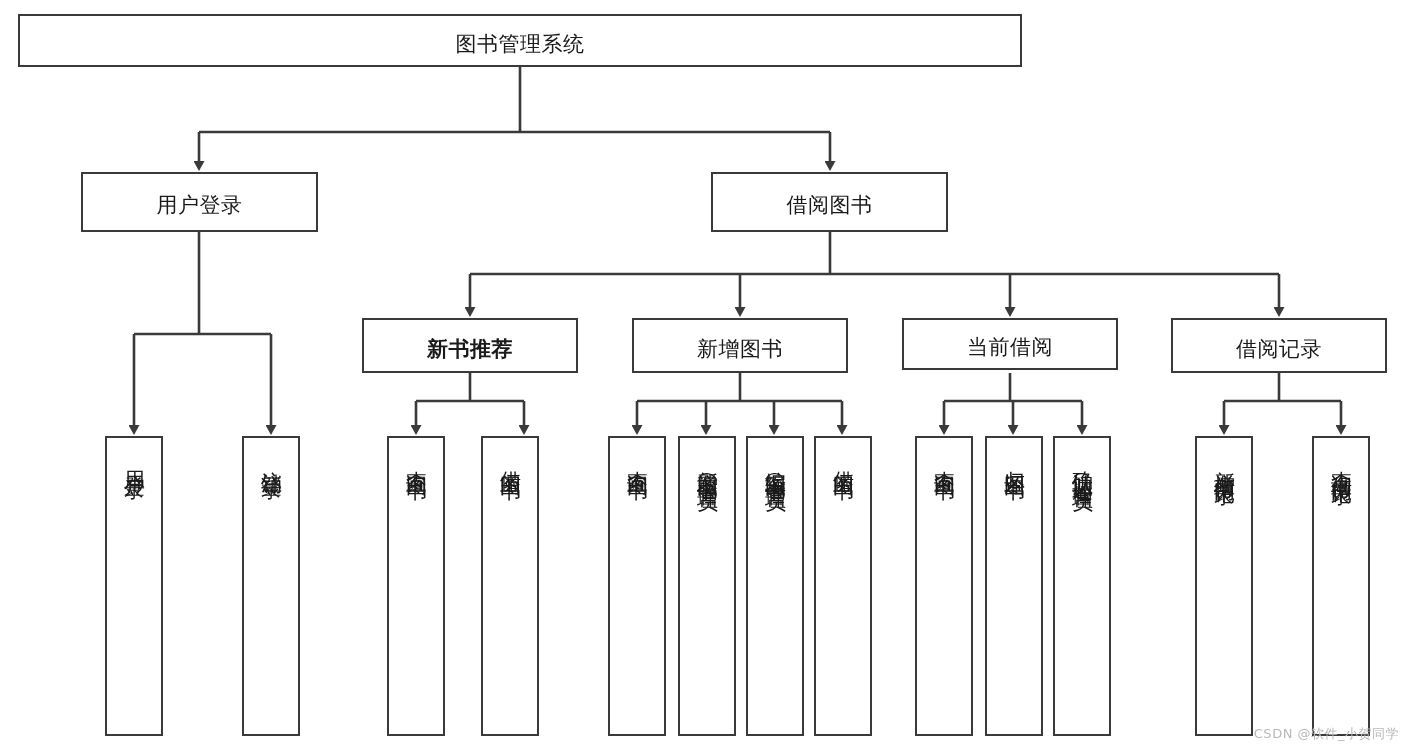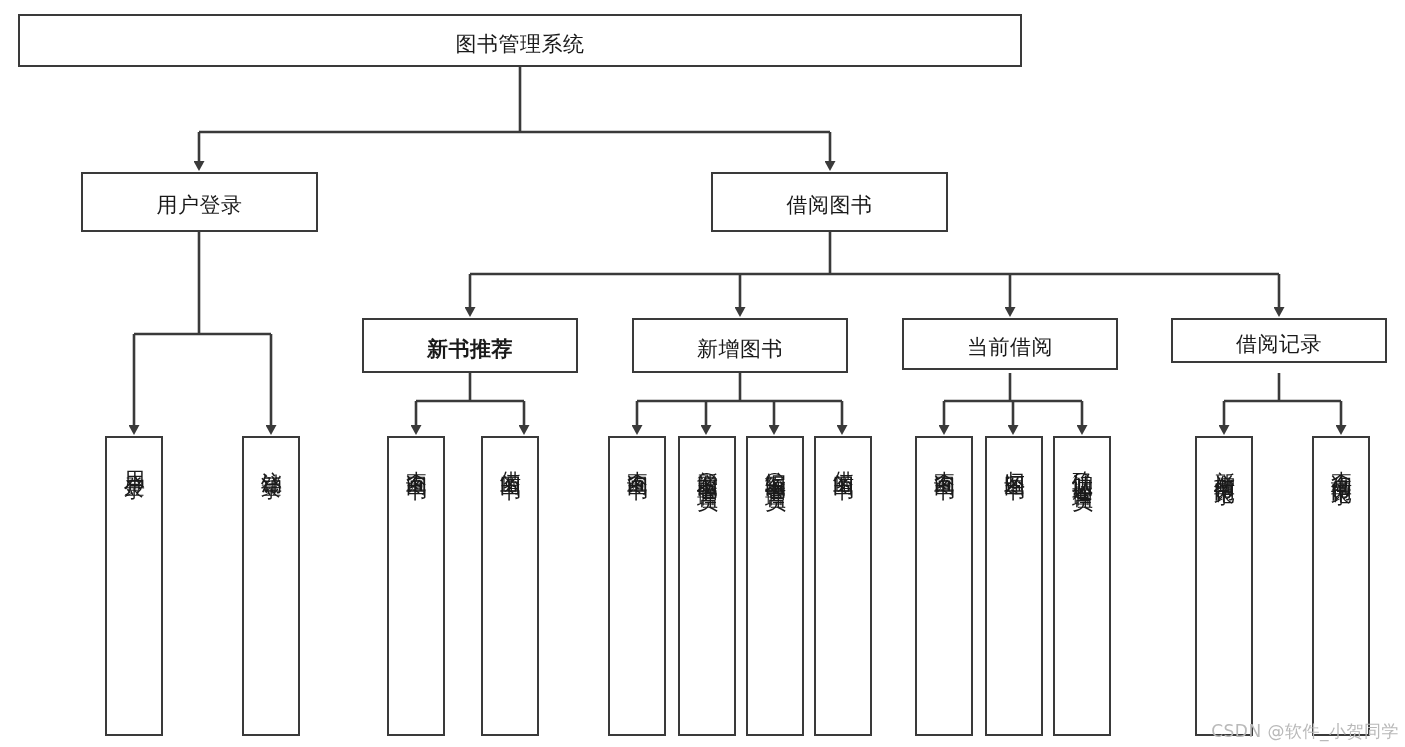--- a/index.html
+++ b/index.html
@@ -58,21 +58,21 @@
     font-size: 21px;
     writing-mode: vertical-rl;
     text-orientation: upright;
     letter-spacing: 3px;
     white-space: nowrap;
   }
   #watermark {
     position: absolute;
     right: 6px;
     bottom: 4px;
-    font-size: 17px;
+    font-size: 13px;
     color: #b9b9b9;
     white-space: nowrap;
     letter-spacing: 0.5px;
   }
 </style>
 </head>
 <body>
 
 <div id="canvas">
 
@@ -139,21 +139,21 @@
 
   <div class="node h" style="left:362px; top:318px; width:216px; height:55px;font-weight:bold;">
     <span class="lbl">新书推荐</span>
   </div>
   <div class="node h" style="left:632px; top:318px; width:216px; height:55px;">
     <span class="lbl">新增图书</span>
   </div>
   <div class="node h" style="left:902px; top:318px; width:216px; height:52px;">
     <span class="lbl">当前借阅</span>
   </div>
-  <div class="node h" style="left:1171px; top:318px; width:216px; height:45px;">
+  <div class="node h" style="left:1171px; top:318px; width:216px; height:55px;">
     <span class="lbl">借阅记录</span>
   </div>
 
   <div class="node v" style="left:105px; top:436px; width:58px; height:300px;">
     <span class="lbl">用户登录</span>
   </div>
   <div class="node v" style="left:242px; top:436px; width:58px; height:300px;">
     <span class="lbl">注销登录</span>
   </div>
 

